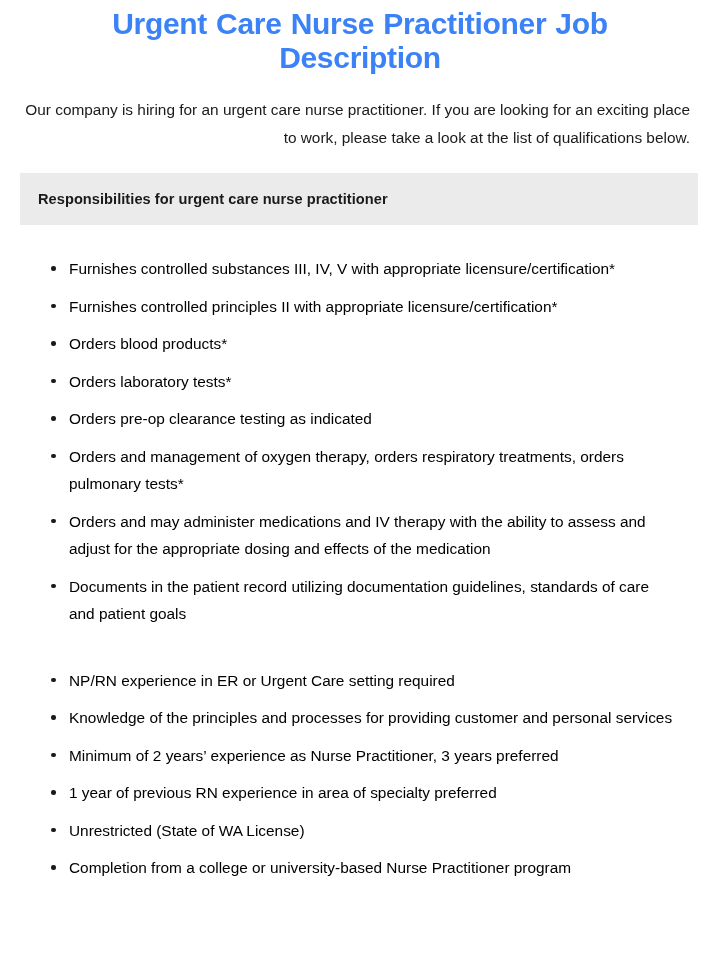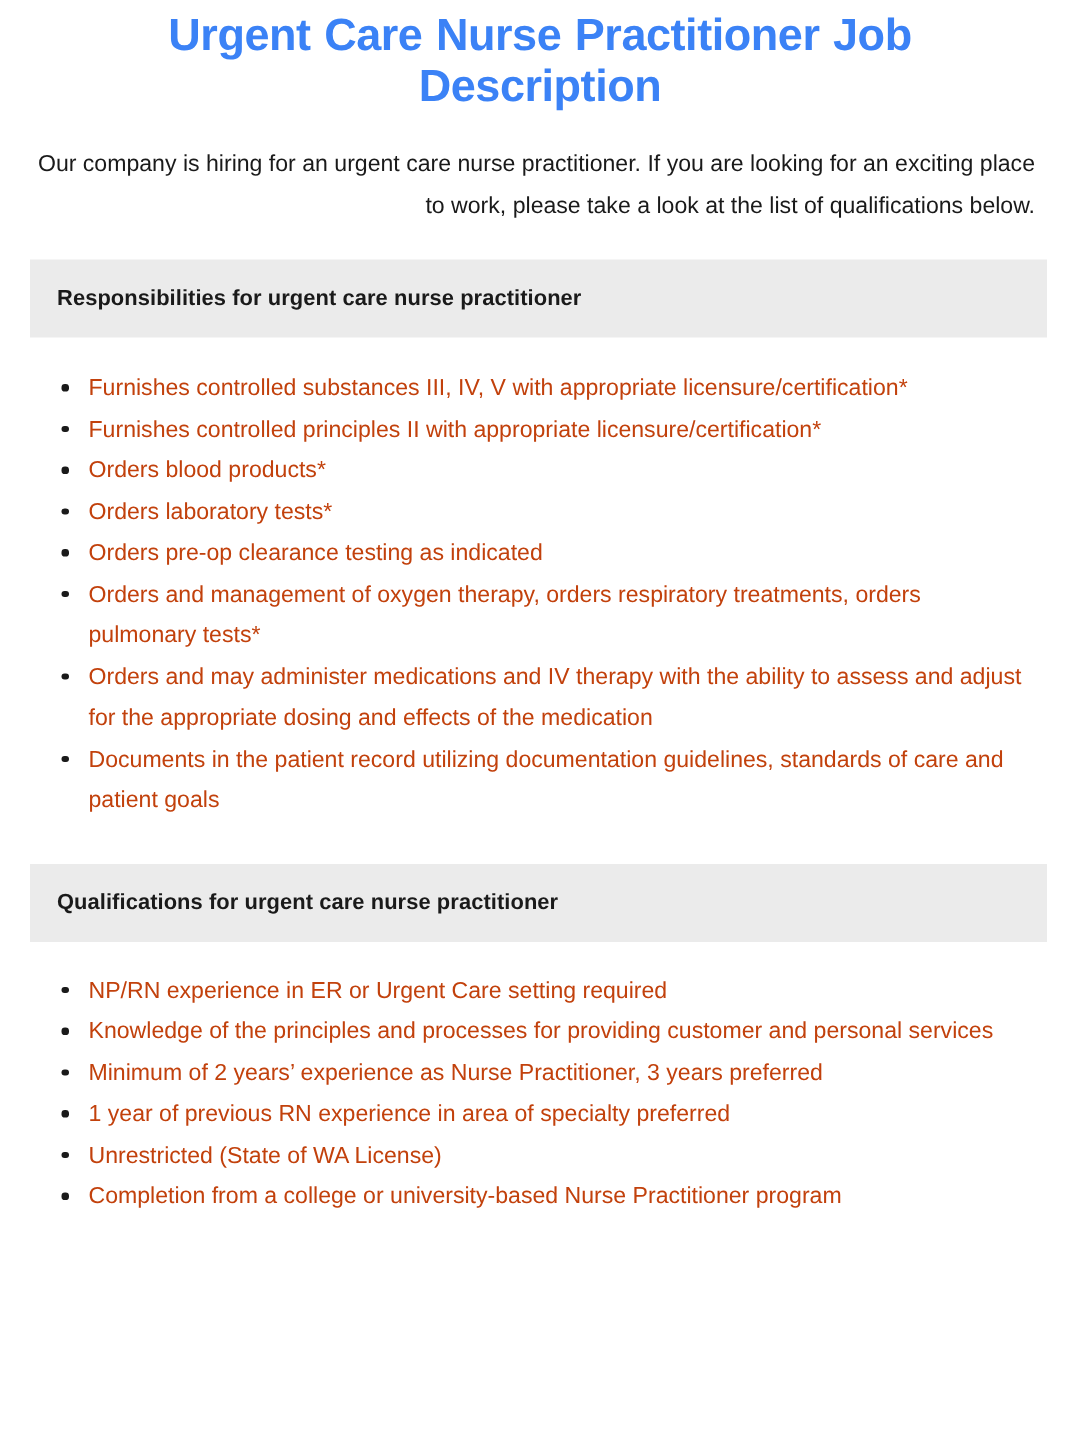--- a/index.html
+++ b/index.html
@@ -73,24 +73,24 @@
     margin: 0;
     padding: 0;
   }
   ul.item-list.resp-list { padding-top: 20px; }
   ul.item-list.qual-list { padding-top: 19px; }
 
   ul.item-list > li {
     position: relative;
     font-size: 15.4px;
     line-height: 27.5px;
-    color: #c2410c;
+    color: #000000;
     padding-left: 59px;
     padding-right: 33px;
-    margin: 0;
+    margin: 10px;
   }
   ul.item-list > li .bullet-dot {
     position: absolute;
     left: 41px;
     top: 11px;
     width: 4.5px;
     height: 4.5px;
     border-radius: 50%;
     background: #1a1a1a;
   }
@@ -136,23 +136,20 @@
     <li>
       <span class="bullet-dot"></span>
       <span>Orders and may administer medications and IV therapy with the ability to assess and adjust for the appropriate dosing and effects of the medication</span>
     </li>
     <li>
       <span class="bullet-dot"></span>
       <span>Documents in the patient record utilizing documentation guidelines, standards of care and patient goals</span>
     </li>
   </ul>
 
-  <div class="section-band band-qualifications">
-    <span class="section-band-title">Qualifications for urgent care nurse practitioner</span>
-  </div>
 
   <ul class="item-list qual-list">
     <li>
       <span class="bullet-dot"></span>
       <span>NP/RN experience in ER or Urgent Care setting required</span>
     </li>
     <li>
       <span class="bullet-dot"></span>
       <span>Knowledge of the principles and processes for providing customer and personal services</span>
     </li>

